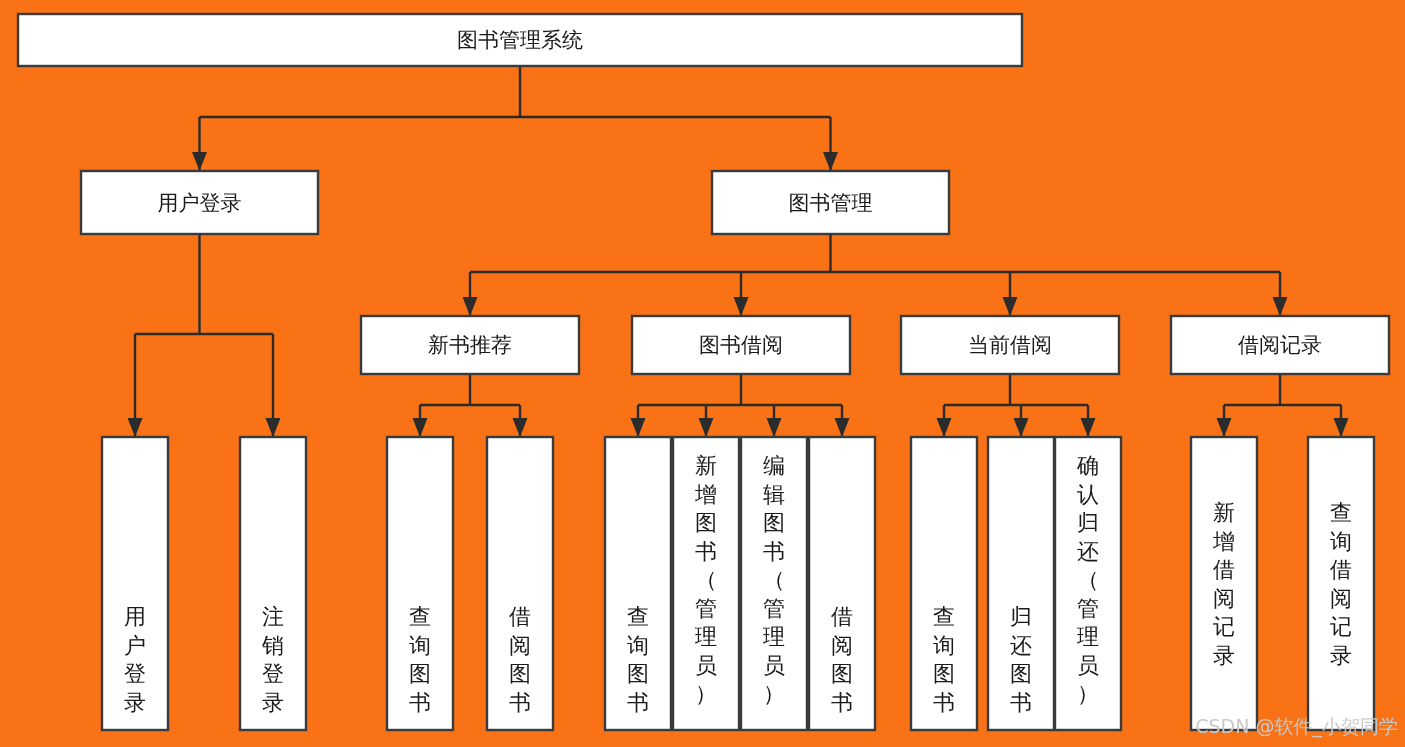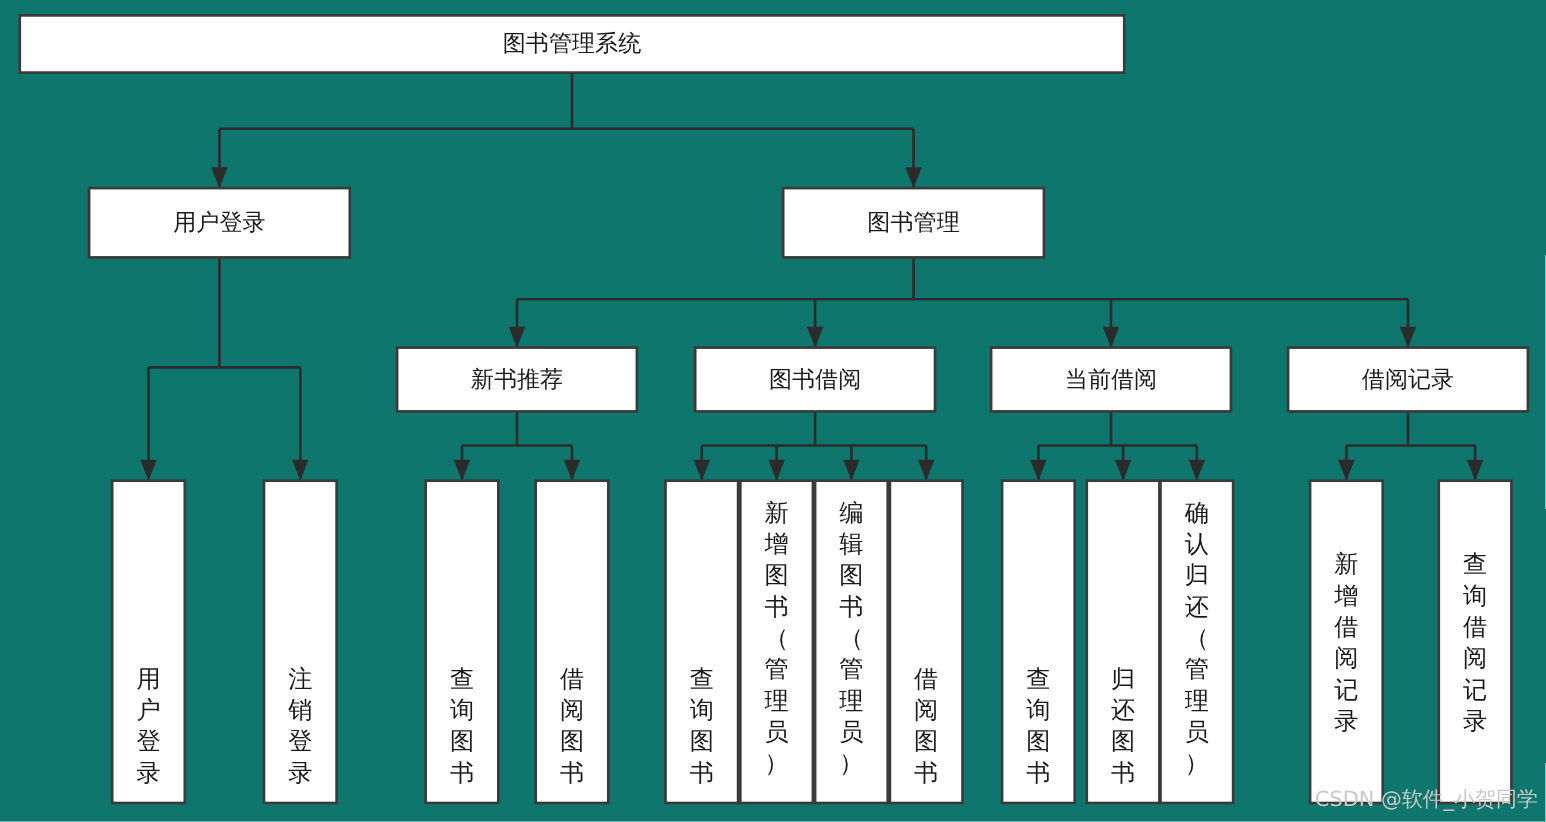--- a/index.html
+++ b/index.html
@@ -11,21 +11,21 @@
   body {
     width: 1405px;
     height: 747px;
     overflow: hidden;
     font-family: "DejaVu Sans", "Liberation Sans", sans-serif;
   }
   #diagram-root {
     position: relative;
     width: 1405px;
     height: 747px;
-    background: #0f766e;
+    background: #f97316;
   }
   svg.diagram-canvas {
     display: block;
     width: 1405px;
     height: 747px;
   }
   .node-rect {
     fill: #ffffff;
     stroke: #3a3a3a;
     stroke-width: 2.4;

